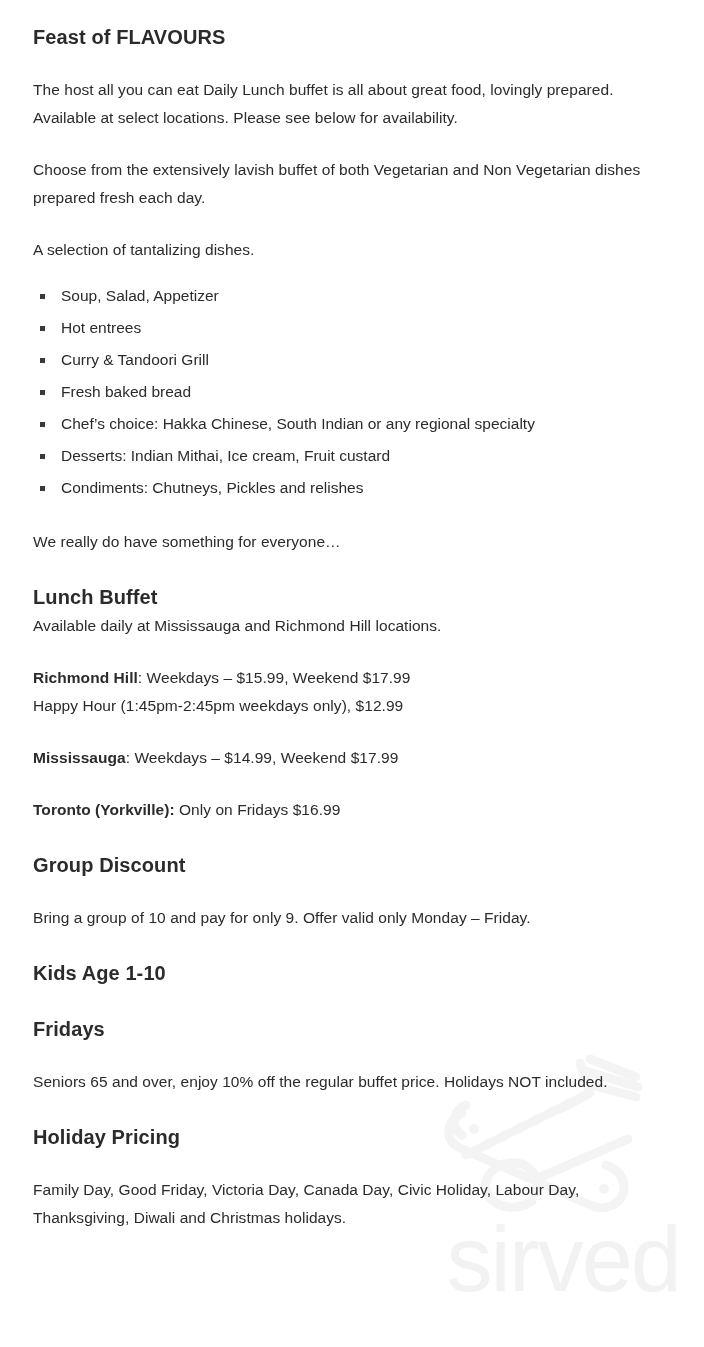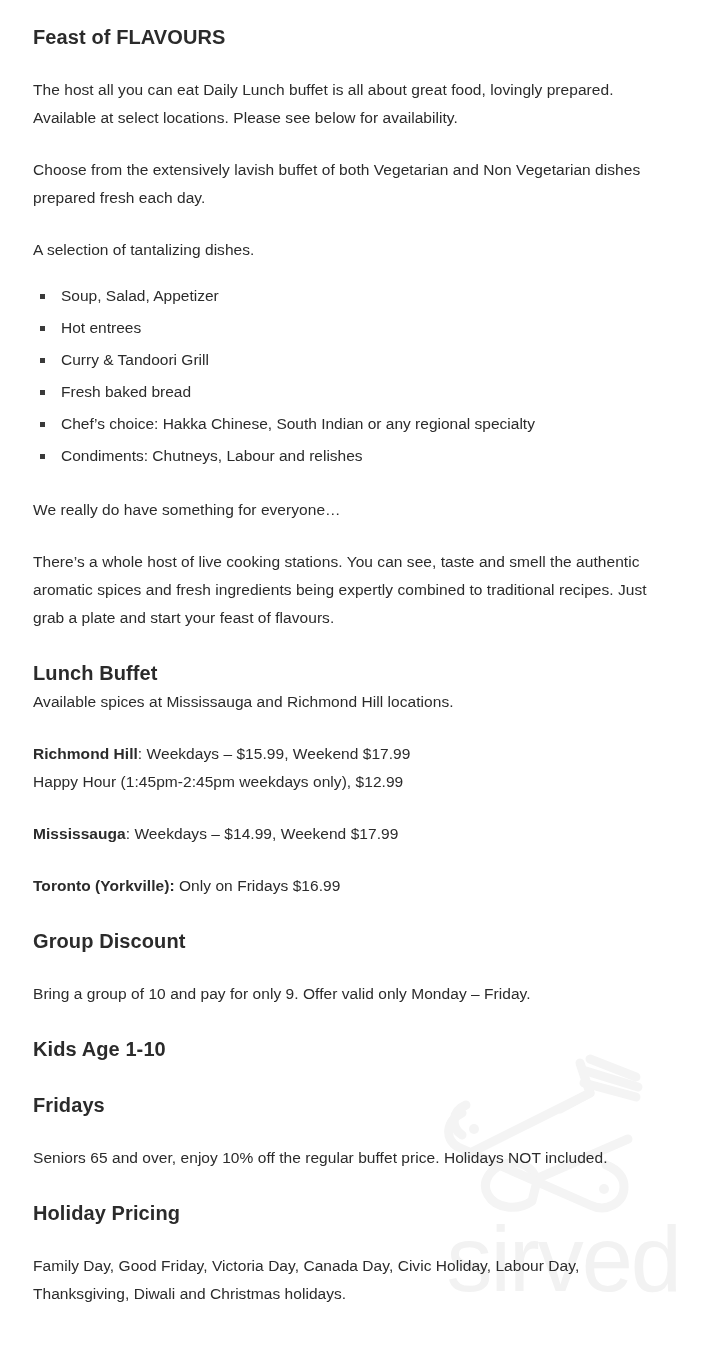--- a/index.html
+++ b/index.html
@@ -141,29 +141,28 @@
   <p class="body gap">The host all you can eat Daily Lunch buffet is all about great food, lovingly prepared.  Available at select locations.  Please see below for availability.</p>
   <p class="body gap">Choose from the extensively lavish buffet of both Vegetarian and Non Vegetarian dishes prepared fresh each day.</p>
   <p class="body gap">A selection of tantalizing dishes.</p>
 
   <ul class="dishes">
     <li><span class="sq"></span><span>Soup, Salad, Appetizer</span></li>
     <li><span class="sq"></span><span>Hot entrees</span></li>
     <li><span class="sq"></span><span>Curry &amp; Tandoori Grill</span></li>
     <li><span class="sq"></span><span>Fresh baked bread</span></li>
     <li><span class="sq"></span><span>Chef’s choice: Hakka Chinese, South Indian or any regional specialty</span></li>
-    <li><span class="sq"></span></li>
-    <li><span class="sq"></span><span>Condiments: Chutneys, Labour and relishes</span></li>
+    <li><span class="sq"></span><span>Desserts: Indian Mithai, Ice cream, Fruit custard</span></li>
+    <li><span class="sq"></span><span>Condiments: Chutneys, Pickles and relishes</span></li>
   </ul>
 
   <p class="body gap">We really do have something for everyone…</p>
-  <p class="body gap">There’s a whole host of live cooking stations.  You can see, taste and smell the authentic aromatic spices and fresh ingredients being expertly combined to traditional recipes.  Just grab a plate and start your feast of flavours.</p>
 
   <h2 class="h-bold sec-head">Lunch Buffet</h2>
-  <p class="body tighter">Available spices at Mississauga and Richmond Hill locations.</p>
+  <p class="body tighter">Available daily at Mississauga and Richmond Hill locations.</p>
 
   <p class="body gap"><span class="b">Richmond Hill</span><span>: Weekdays – $15.99, Weekend $17.99</span></p>
   <p class="body tighter">Happy Hour (1:45pm-2:45pm weekdays only), $12.99</p>
 
   <p class="body gap"><span class="b">Mississauga</span><span>: Weekdays – $14.99, Weekend $17.99</span></p>
 
   <p class="body gap"><span class="b">Toronto (Yorkville):</span><span> Only on Fridays $16.99</span></p>
 
   <h2 class="h-bold sec-head">Group Discount</h2>
   <p class="body gap">Bring a group of 10 and pay for only 9.  Offer valid only Monday – Friday.</p>

